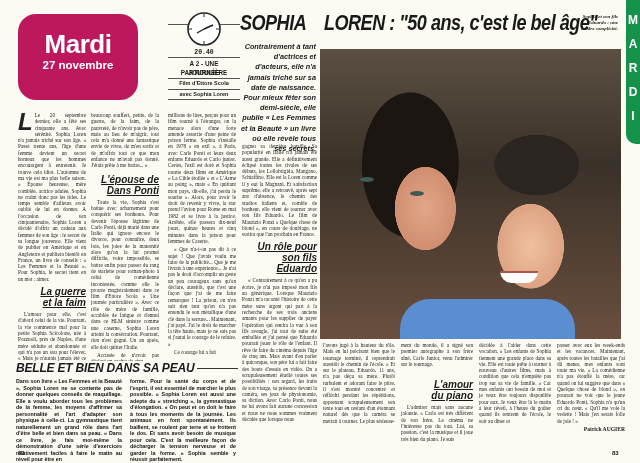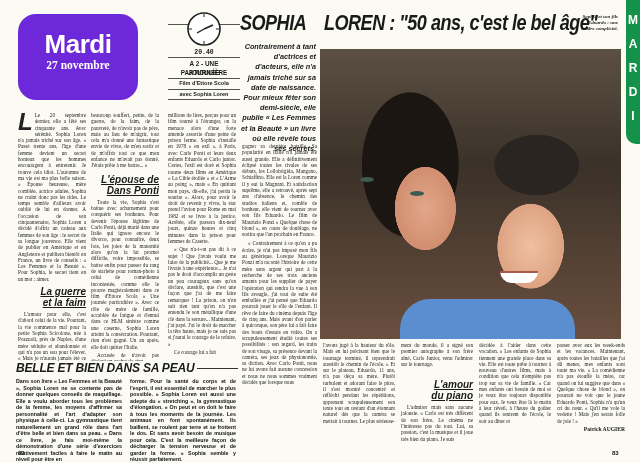--- a/index.html
+++ b/index.html
@@ -1,20 +1,20 @@
 <!DOCTYPE html>
 <html><head>
 <meta charset="utf-8">
 <style>
   html,body{margin:0;padding:0;}
   body{width:640px;height:463px;background:#fbfaf3;position:relative;overflow:hidden;font-family:"Liberation Serif",serif;color:#1a1a1a;}
   .abs{position:absolute;}
   .serif{font-family:"Liberation Serif",serif;font-size:5.2px;line-height:6.3px;text-align:justify;color:#222;}
   .bold{font-family:"Liberation Sans",sans-serif;font-weight:bold;font-size:5.3px;line-height:6.5px;text-align:justify;color:#111;}
-  .green-box{background:#6d28d9;border-radius:18px;color:#fff;text-align:center;}
+  .green-box{background:#be185d;border-radius:18px;color:#fff;text-align:center;}
   .day{font-family:"Liberation Sans",sans-serif;font-weight:bold;font-size:26px;letter-spacing:-0.5px;}
   .date{font-family:"Liberation Sans",sans-serif;font-weight:bold;font-size:11.5px;}
   .subhead{font-family:"Liberation Sans",sans-serif;font-style:italic;font-weight:bold;text-decoration:underline;font-size:10px;text-align:right;line-height:11px;}
   .headline{font-family:"Liberation Sans",sans-serif;font-weight:bold;font-style:italic;font-size:22px;letter-spacing:-0.6px;transform:scaleX(0.82);transform-origin:left center;white-space:nowrap;}
   .intro{font-family:"Liberation Sans",sans-serif;font-weight:bold;font-style:italic;font-size:7.3px;line-height:10.2px;text-align:right;}
   .caption{font-family:"Liberation Serif",serif;font-style:italic;font-weight:bold;font-size:5px;line-height:6px;text-align:right;}
   .side-tab{background:#14924a;color:#fff;border-radius:0 0 0 10px;font-family:"Liberation Sans",sans-serif;font-weight:bold;font-size:15px;text-align:center;line-height:25px;}
   .program{font-family:"Liberation Sans",sans-serif;text-align:center;}
   .photo{background:
       radial-gradient(ellipse 55px 75px at 35% 55%, #e2a688 0%, #d18e71 55%, rgba(0,0,0,0) 56%),
@@ -23,21 +23,21 @@
       radial-gradient(ellipse 80px 120px at 30% 40%, #1c1612 0%, #1c1612 60%, rgba(0,0,0,0) 61%),
       linear-gradient(180deg,#5b5042 0%,#3a3128 40%,#6a4f3f 100%);}
   .shirt{background:#5b8ed0;}
   hr.rule{border:0;border-top:1px solid #555;margin:0;}
 </style>
 </head>
 <body>
 
 <div class="abs green-box" style="left:18px;top:14px;width:120px;height:86px;">
   <div class="day" style="margin-top:16px;line-height:28px;">Mardi</div>
-  <div class="date" style="line-height:14px;font-family:Liberation Serif, serif;">27 novembre</div>
+  <div class="date" style="line-height:14px;">27 novembre</div>
 </div>
 
 <div class="abs" style="left:168px;top:10px;width:72px;height:90px;">
   <hr class="rule" style="position:absolute;left:0;top:14px;width:72px;">
   <svg class="abs" style="left:18px;top:1px;" width="36" height="36" viewBox="0 0 36 36">
     <circle cx="18" cy="18" r="16" fill="#fff" stroke="#222" stroke-width="1.6"></circle>
     <g stroke="#222" stroke-width="1">
       <line x1="18" y1="3" x2="18" y2="6"></line>
         <line x1="18" y1="30" x2="18" y2="33"></line>
       <line x1="3" y1="18" x2="6" y2="18"></line>
@@ -113,20 +113,24 @@
 
 <div class="abs photo" style="left:320px;top:49px;width:301px;height:290px;">
   <div class="abs shirt" style="left:80px;top:250px;width:175px;height:40px;border-radius:30px 30px 0 0;"></div>
   <div class="abs" style="left:40px;top:128px;width:14px;height:5px;background:#3e5a52;border-radius:50%;"></div>
   <div class="abs" style="left:90px;top:142px;width:14px;height:5px;background:#3e5a52;border-radius:50%;"></div>
   <div class="abs" style="left:180px;top:222px;width:38px;height:10px;background:#fff;border-radius:0 0 20px 20px;border-top:2px solid #a9574a;"></div>
 </div>
 
 <div class="abs" style="left:242px;top:143px;width:75px;">
   <div class="serif">gagner sa dernière bataille. Sa popularité en Italie n'a jamais été aussi grande. Elle a définitivement éclipsé toutes les rivales de ses débuts, les Lollobrigida, Mangano, Schiaffino. Elle est la Loren comme il y eut la Magnani. Et satisfaction suprême, elle a retrouvé, après sept ans d'absence, le chemin des studios italiens et, comble de bonheur, elle vient de tourner avec son fils Eduardo. Le film de Maurizio Ponzi « Quelque chose de blond », en cours de doublage, ne sortira que l'an prochain en France.</div>
+  <div class="subhead" style="margin-top:4px;">
+    <div>Un rôle pour</div>
+    <div>son fils Eduardo</div>
+  </div>
   <div class="serif" style="margin-top:3px;text-indent:6px;">« Contrairement à ce qu'on a pu écrire, je n'ai pas imposé mon fils au générique. Lorsque Maurizio Ponzi m'a raconté l'histoire de cette mère sans argent qui part à la recherche de ses trois anciens amants pour les supplier de payer l'opération qui rendra la vue à son fils aveugle, j'ai tout de suite été emballée et j'ai pensé que Eduardo pourrait jouer le rôle de l'enfant. Il rêve de faire du cinéma depuis l'âge de cinq ans. Mais avant d'en parler à quiconque, son père lui a fait faire des bouts d'essais en vidéo. On a scrupuleusement étudié toutes ses possibilités : son regard, les traits de son visage, sa présence devant la caméra, ses jeux de physionomie, sa diction. Avec Carlo Ponti, nous ne lui avons fait aucune concession et nous ne nous sommes vraiment décidés que lorsque nous</div>
 </div>
 
 <div class="abs" style="left:323px;top:342px;width:72px;">
   <div class="serif">l'avons jugé à la hauteur du rôle. Mais en lui précisant bien que le tournage terminé, il reprendrait aussitôt le chemin de l'école. » Et sur le plateau, Eduardo, 11 ans, n'a pas déçu sa mère. Plutôt turbulent et adorant faire le pitre, il s'est montré concentré et réfléchi pendant les répétitions, apprenant scrupuleusement son texte tout en restant d'un étonnant naturel dès que la caméra se mettait à tourner. Le plus sérieuse-</div>
 </div>
 
 <div class="abs" style="left:401px;top:342px;width:72px;">
   <div class="serif">ment du monde, il a signé son premier autographe à son frère aîné, Carlo Junior, venu l'admirer sur le tournage.</div>
   <div class="subhead" style="margin-top:12px;text-align:right;">

